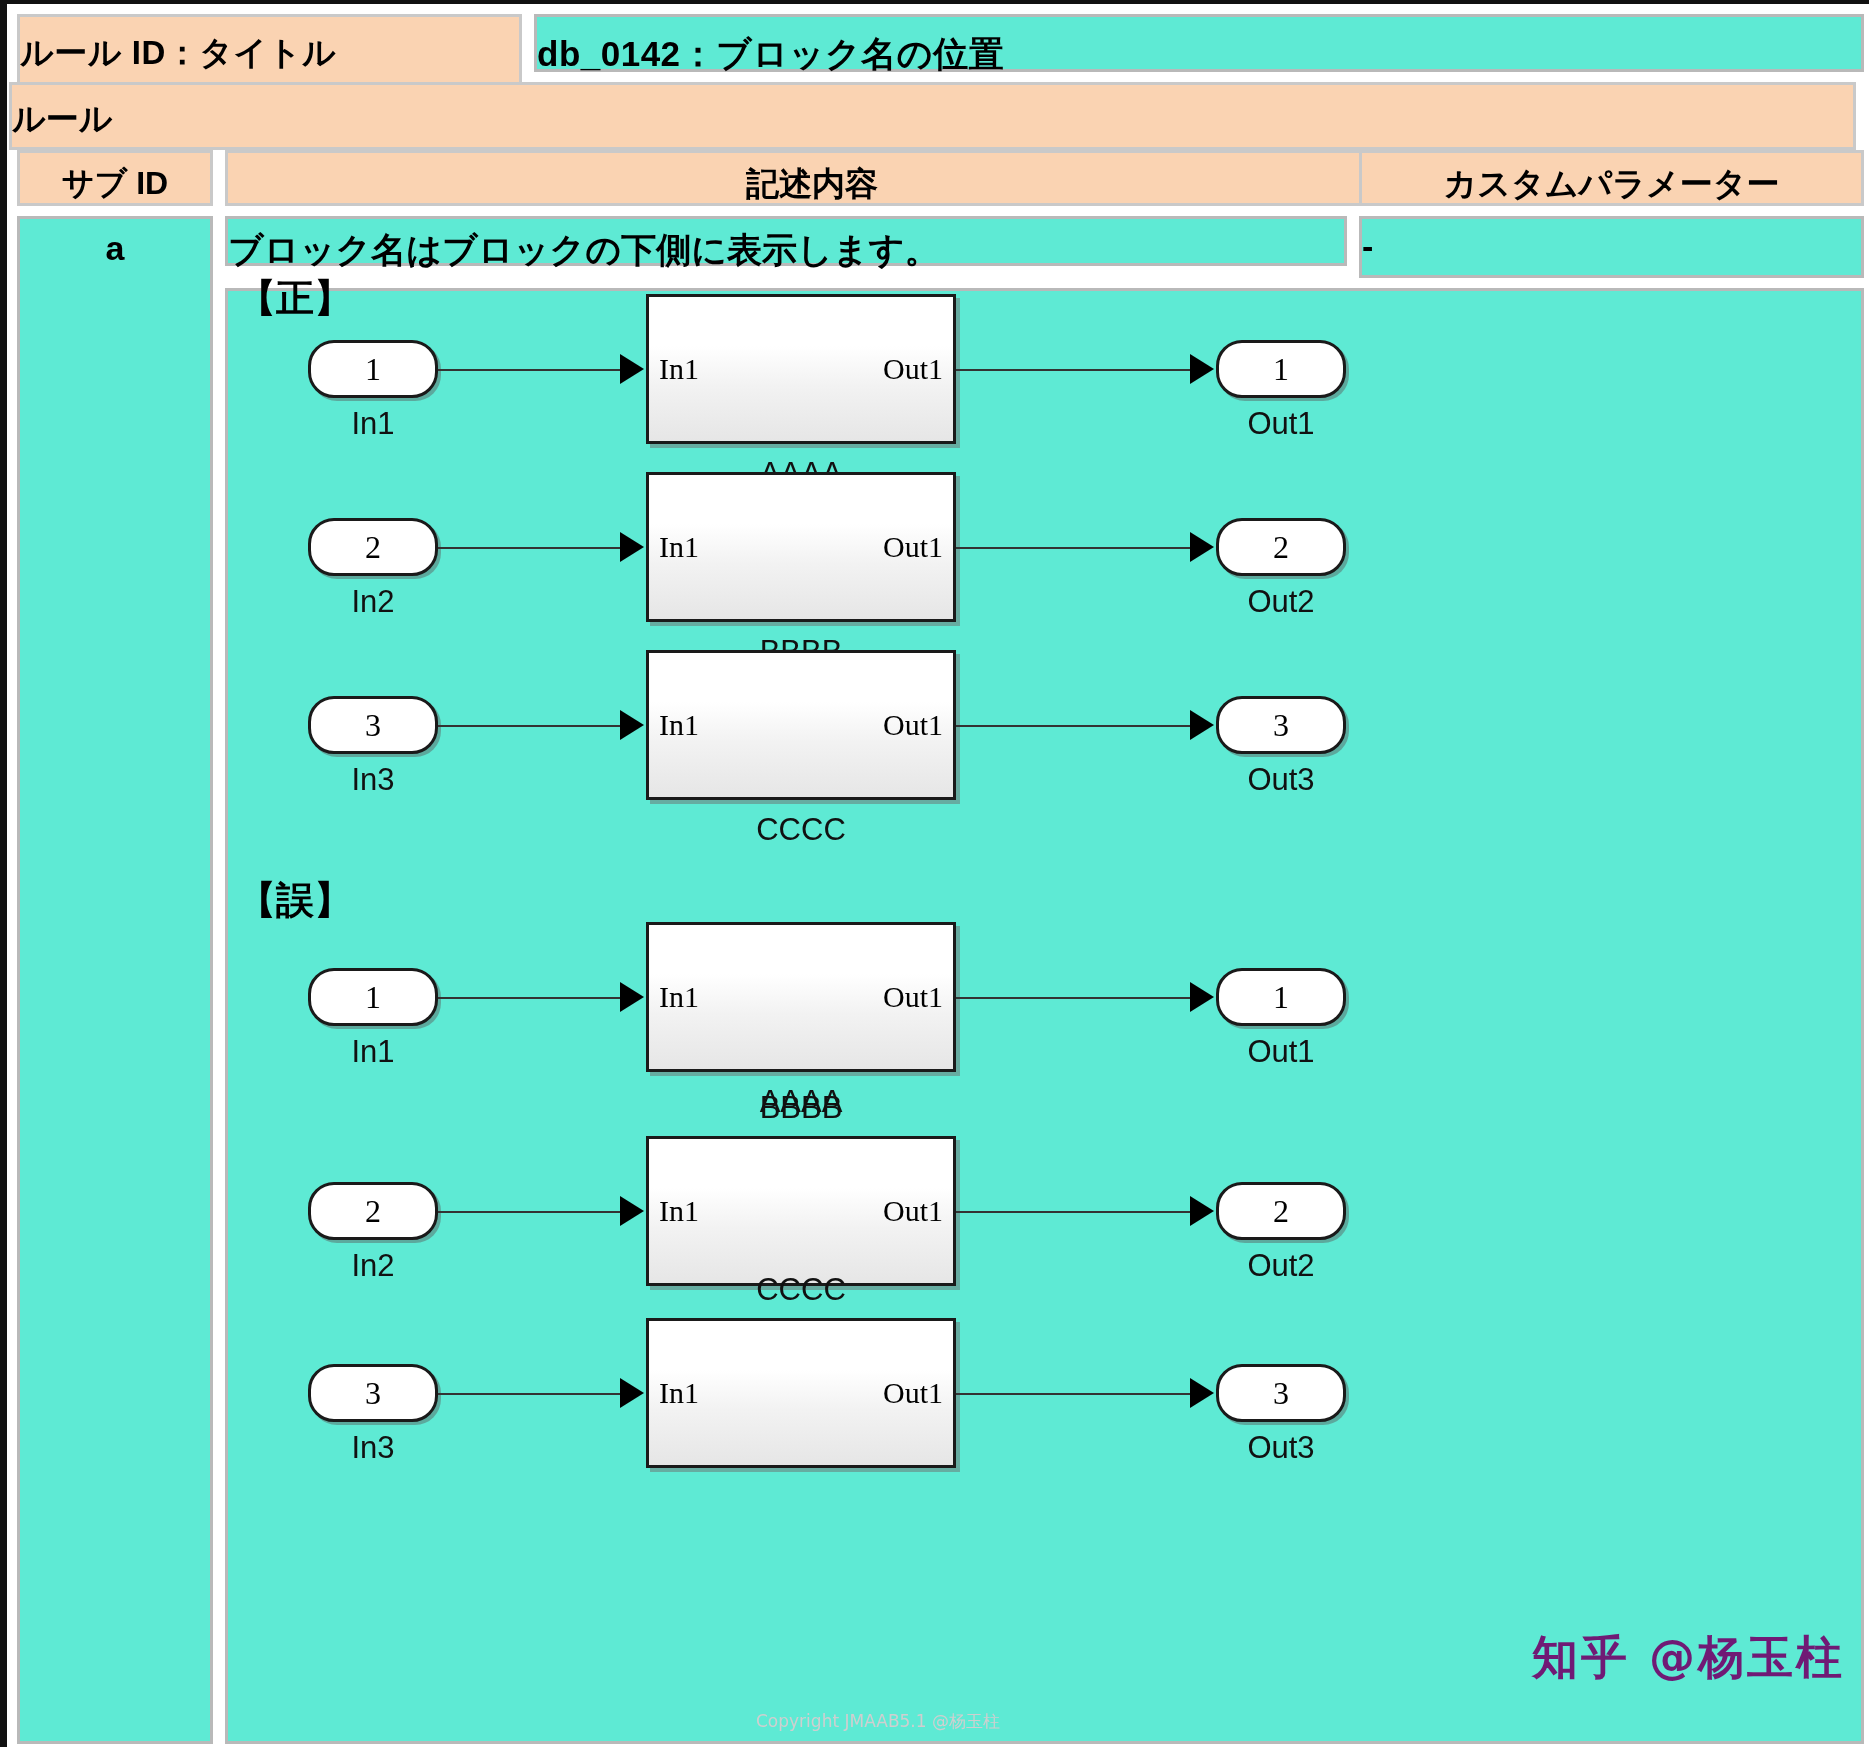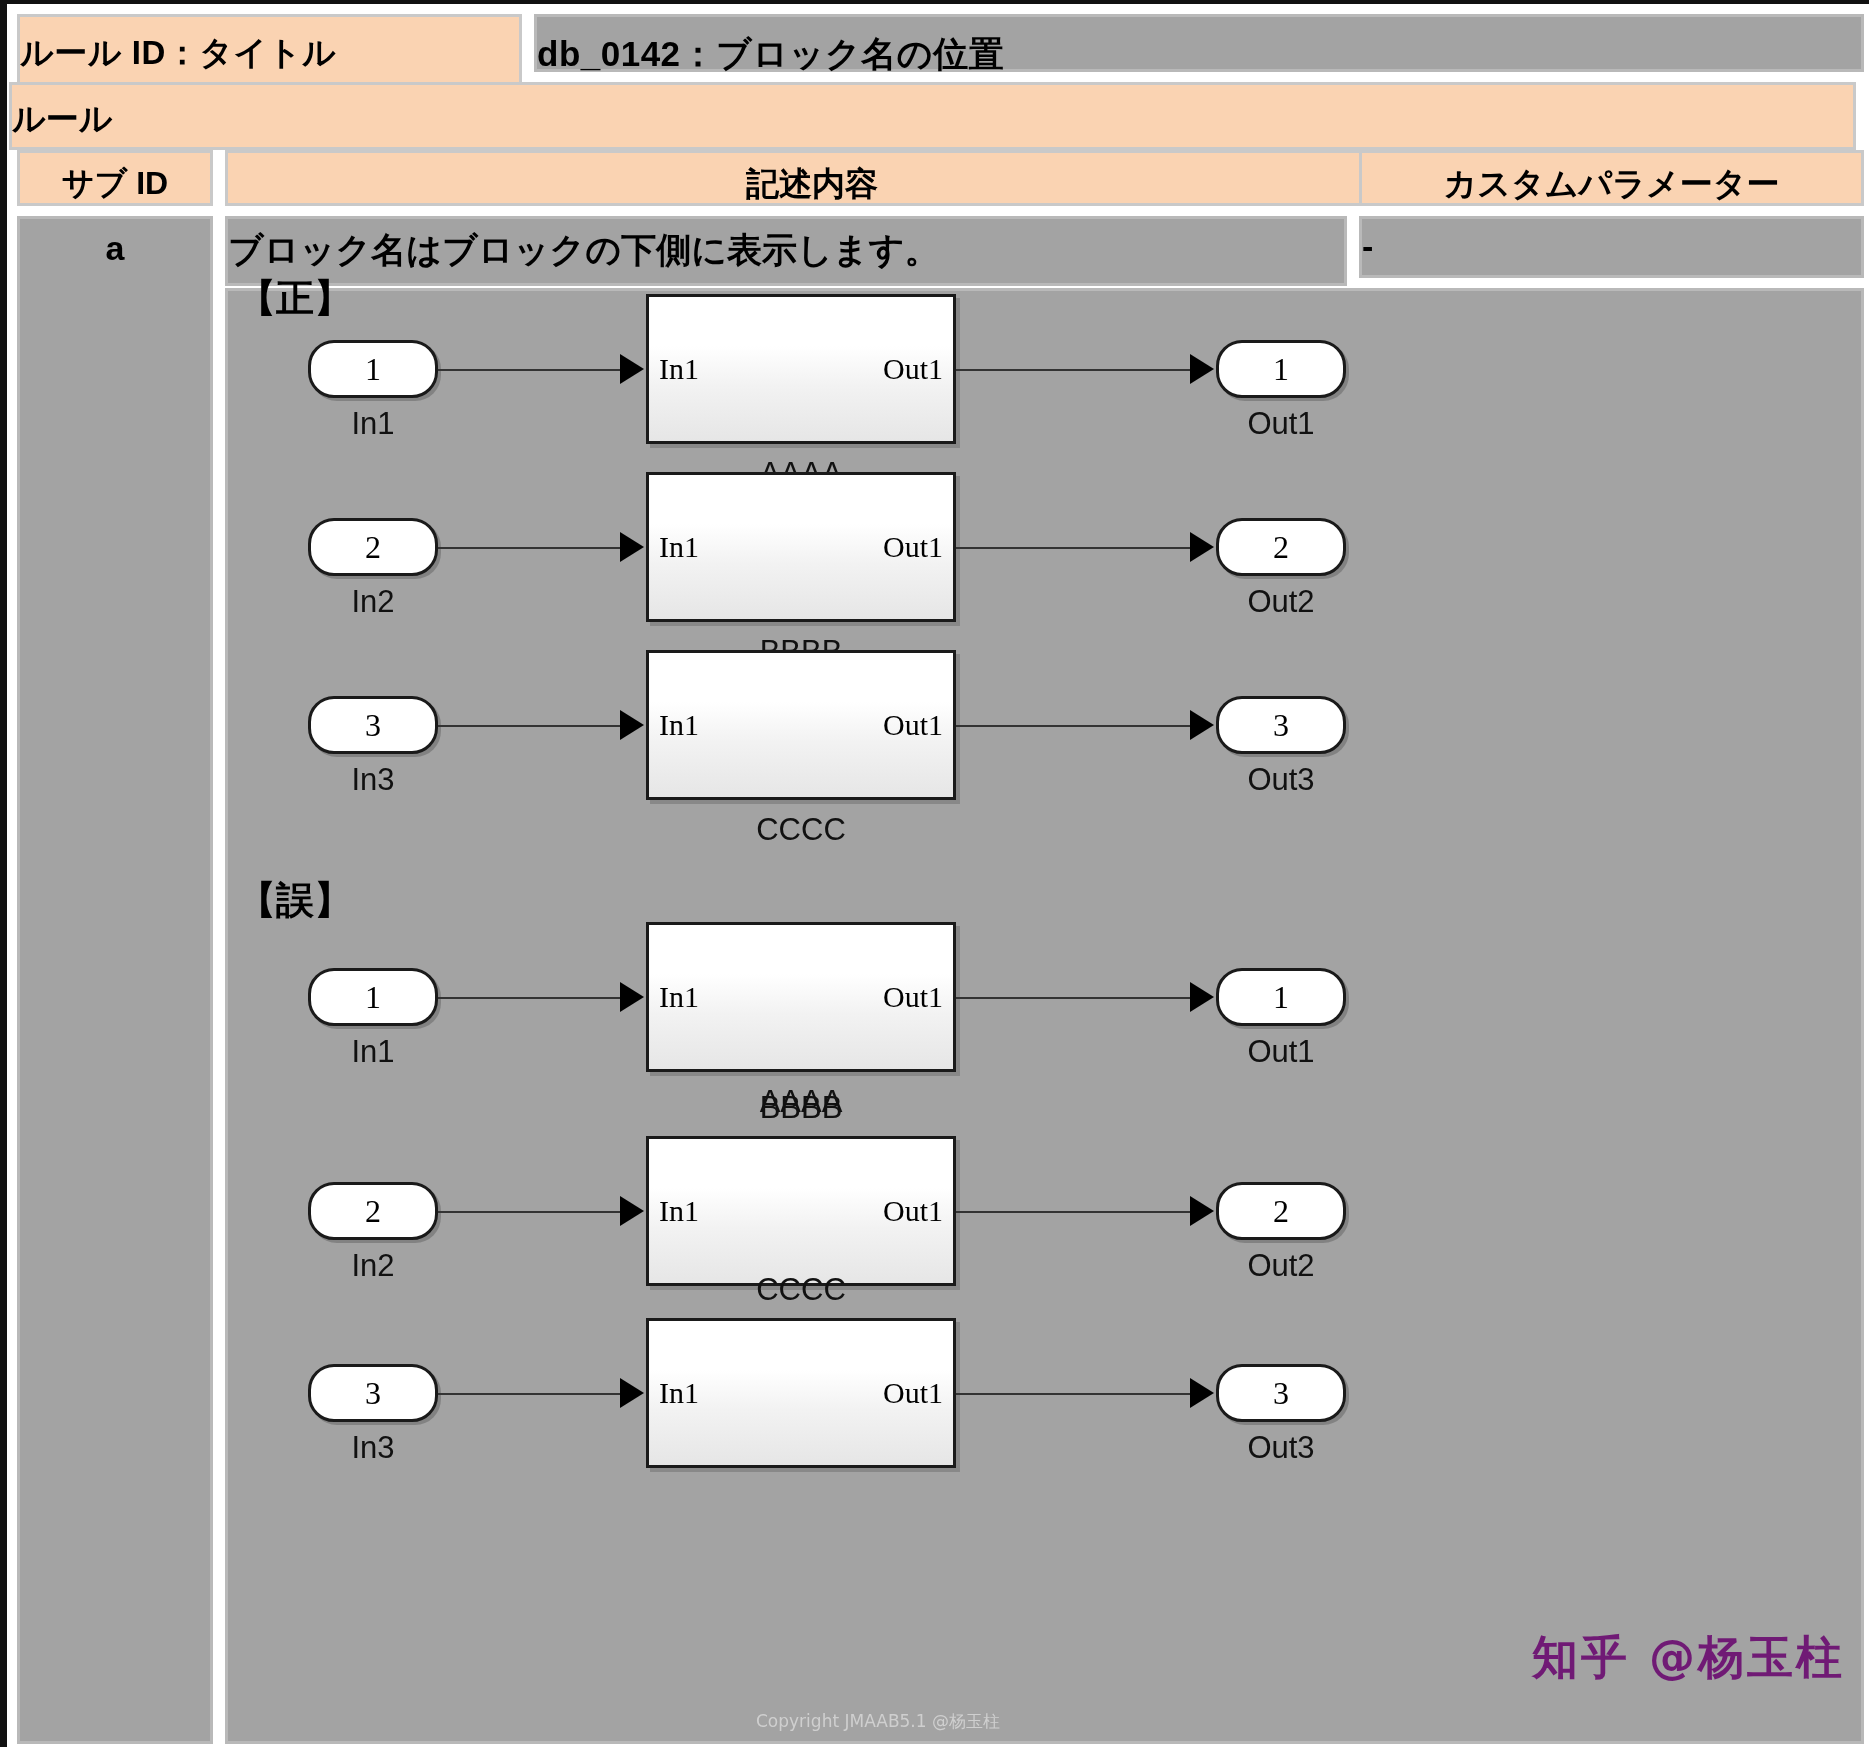--- a/index.html
+++ b/index.html
@@ -17,41 +17,41 @@
     box-sizing:border-box;
     border-left:7px solid #111;
     border-top:4px solid #111;
     background:#fff;
   }
 
   
   .cell{
     position:absolute;box-sizing:border-box;
     border:3px solid #b9b9b9;
-    background:#a3a3a3;
+    background:#5eead4;
   }
   .cell.peach{background:#fad3b2;border-color:#c9c9c9;}
 
   .cell .txt{
     position:absolute;left:0;right:0;
     font-weight:bold;
     color:#000;
     white-space:nowrap;
   }
 
   
   #c-ruleid      {left:10px;  top:10px;  width:505px; height:74px;}
   #c-ruletitle   {left:527px; top:10px;  width:1330px;height:58px;}
   #c-rulebar     {left:2px;  top:78px;  width:1847px;height:68px;}
   #c-subid-h     {left:10px;  top:146px; width:196px; height:56px;}
   #c-desc-h      {left:218px; top:146px; width:1174px;height:56px;}
   #c-param-h     {left:1352px;top:146px; width:505px; height:56px;}
 
   #c-subid-v     {left:10px;  top:212px; width:196px; height:1528px;}
-  #c-desc-v      {left:218px; top:212px; width:1122px;height:70px;padding-left:44px;}
+  #c-desc-v      {left:218px; top:212px; width:1122px;height:50px;padding-left:44px;}
   #c-param-v     {left:1352px;top:212px; width:505px; height:62px;}
   #c-figure      {left:218px; top:284px; width:1639px;height:1456px;}
 
   .lbl-ruleid    {top:14px;  left:30px; font-size:33px; letter-spacing:0.5px;}
   .lbl-ruletitle {top:14px;  left:28px; font-size:35px; letter-spacing:0.5px;}
   .lbl-rulebar   {top:12px;  left:26px; font-size:33px;}
   .lbl-center    {text-align:center;font-size:33px;top:10px;}
   .lbl-subid-h   {top:9px; font-size:32px;}
   .lbl-desc-h    {top:9px; font-size:33px;}
   .lbl-param-h   {top:9px; font-size:33px;}

